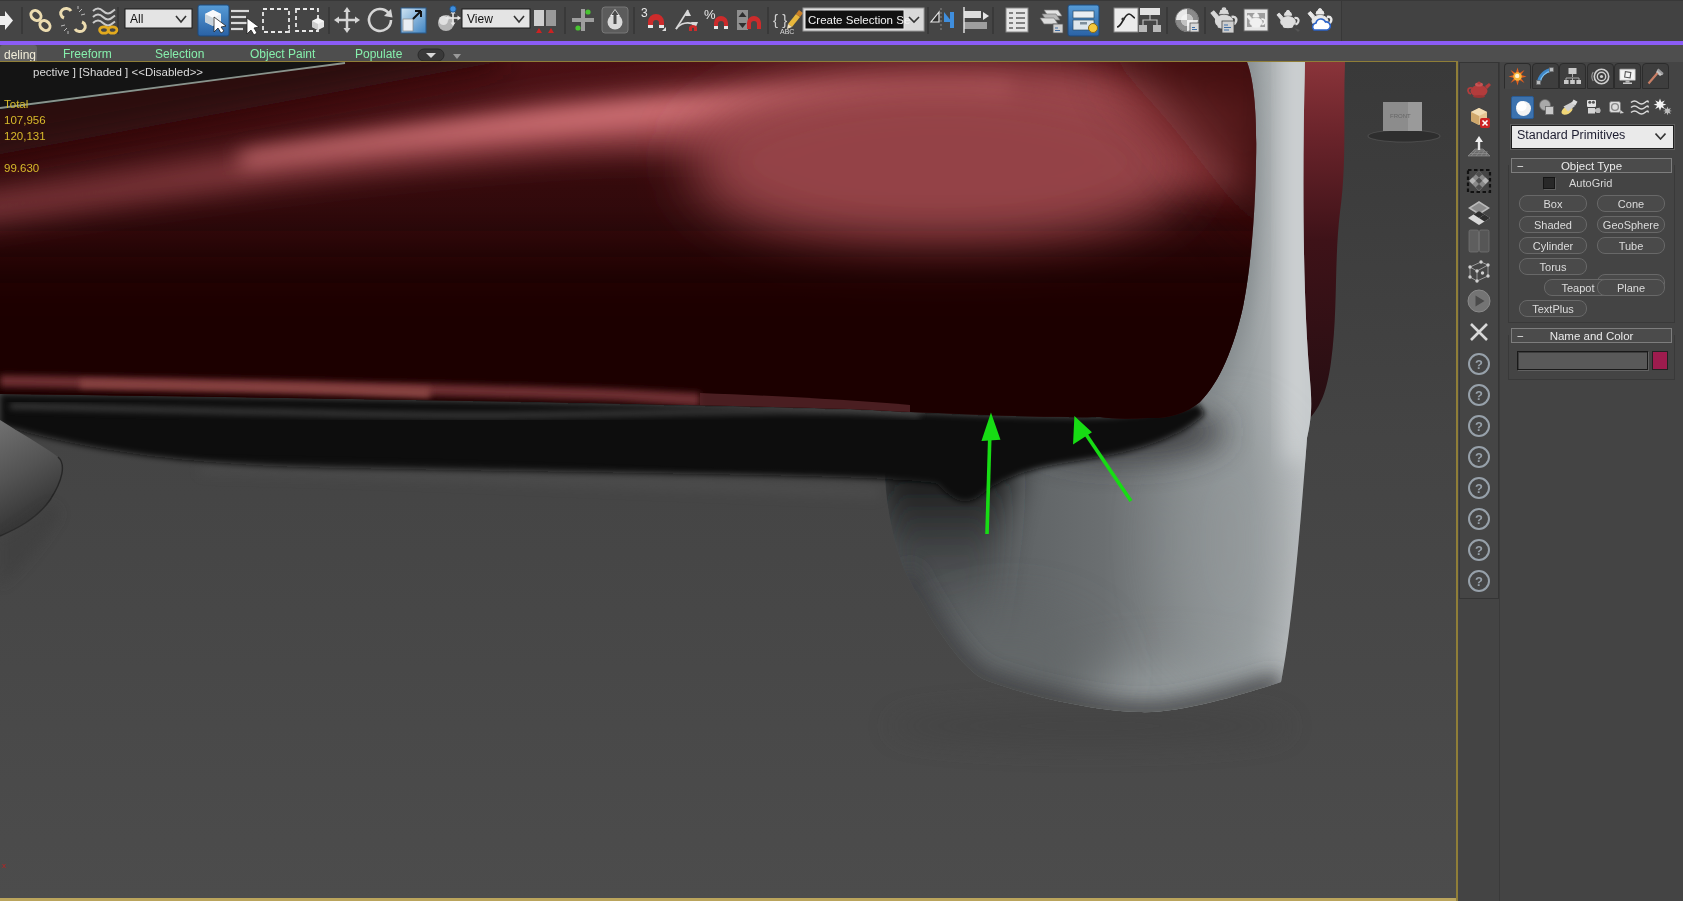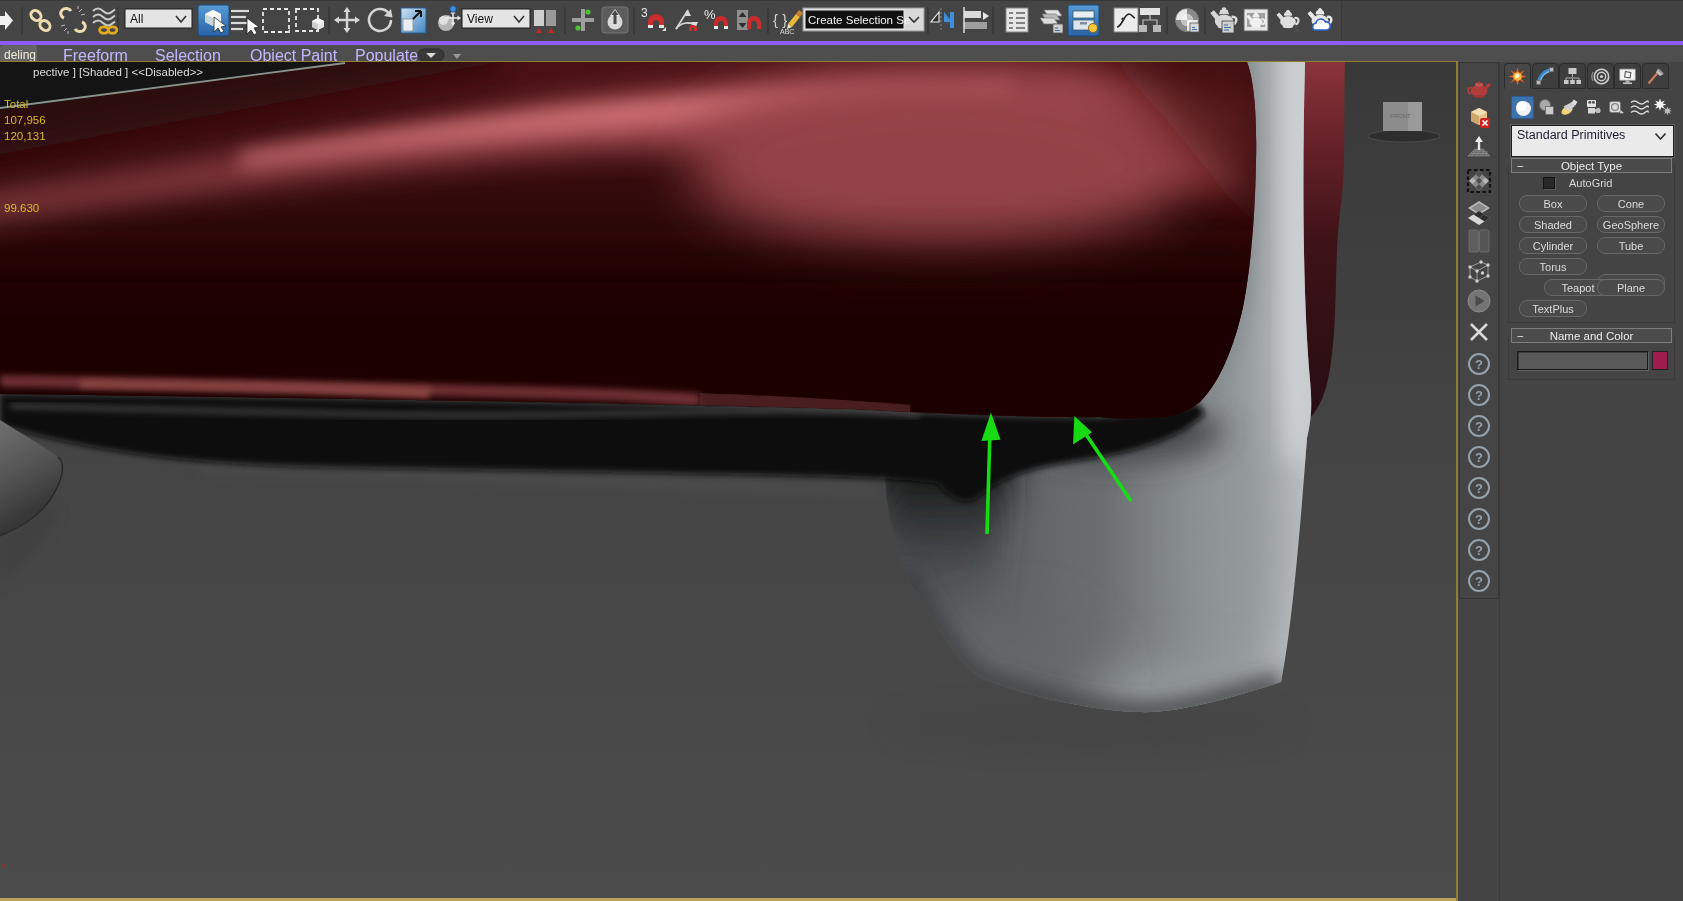--- a/index.html
+++ b/index.html
@@ -4,40 +4,40 @@
 <style>
   * { margin:0; padding:0; box-sizing:border-box; }
   html,body { width:1683px; height:901px; overflow:hidden; background:#444444;
     font-family:"Liberation Sans", sans-serif; }
   #root { position:absolute; top:0; left:0; width:1683px; height:901px; }
   
   #toolbar { position:absolute; top:0; left:0; width:1683px; height:41px; background:#454545; border-top:1px solid #383838; }
   #tbright { position:absolute; top:1px; left:1341px; width:342px; height:40px; background:#424242; border-left:1px solid #383838; }
   
   #ribbon { position:absolute; top:41px; left:0; width:1683px; height:21px; background:#4e4e4e; border-top:4px solid #8b5cf6; }
-  .rtab { position:absolute; top:2px; font-size:16px; color:#c4b5fd;text-decoration:underline; }
+  .rtab { position:absolute; top:2px; font-size:12px; color:#86efac; }
   #rtab-active { position:absolute; top:0px; left:0; width:37px; height:21px; background:#636363; color:#f1ecd8; font-size:12px; padding:3px 0 0 4px; border-radius:3px 3px 0 0; }
   
   #viewport { position:absolute; top:62px; left:0; width:1456px; height:836px; background:#434343; }
   #vp-top-border { position:absolute; top:61px; left:0; width:1458px; height:1px; background:#8f7e38; }
   #vp-right-border { position:absolute; top:61px; left:1456px; width:2px; height:840px; background:#8f7e38; }
   #vp-bottom-border { position:absolute; top:898px; left:0; width:1456px; height:3px; background:#baa45c; }
   #vplabel { position:absolute; top:66px; left:2px; font-size:11.5px; color:#dcdcdc;padding-left:31px; }
   .ystat { position:absolute; left:4px; font-size:11.5px; color:#d8ba2b; }
   
   #rightbg { position:absolute; top:62px; left:1458px; width:225px; height:839px; background:#444444; }
   #modstrip { position:absolute; top:62px; left:1459px; width:40px; height:537px; background:#454545; border:1px solid #353535; }
   #cmdpanel { position:absolute; top:62px; left:1499px; width:184px; height:839px; background:#444444; border-left:1px solid #3a3a3a; }
   .ctab { position:absolute; top:1px; width:27px; height:26px; background:#3e3e3e; border:1px solid #2c2c2c; border-radius:4px 4px 0 0; }
   .ctab.act { background:#474747; border-bottom:1px solid #474747; }
   .ctab svg { position:absolute; left:3px; top:3px; }
   .csub { position:absolute; top:34px; width:23px; height:23px; }
   .csub.sel { background:#3c72ae; border:1px solid #2a5a92; border-radius:2px; }
   .csub svg { position:absolute; left:1px; top:1px; }
-  #stddrop { position:absolute; left:11px; top:63px; width:163px; height:32px; background:#eaeaea; border:1px solid #1e1e1e; outline:1px solid #5c5c5c; font-size:12.5px; color:#1d1d30; padding:2px 0 0 5px; }
+  #stddrop { position:absolute; left:11px; top:63px; width:163px; height:24px; background:#eaeaea; border:1px solid #1e1e1e; outline:1px solid #5c5c5c; font-size:12.5px; color:#1d1d30; padding:2px 0 0 5px; }
   .rollhead { position:absolute; left:11px; width:161px; height:15px; background:#4b4b4b; border:1px solid #7d7d7d; text-align:center; font-size:11.5px; color:#eaeaea; padding-top:1px; }
   .rminus { position:absolute; left:5px; top:1px; color:#eaeaea; }
   .rollbody { position:absolute; left:8px; width:167px; border:1px solid #393939; border-top:none; }
   #autogridrow { position:absolute; left:43px; top:115px; height:14px; }
   #agbox { position:absolute; left:0; top:0; width:12px; height:12px; background:#282828; border:1px solid #151515; box-shadow:1px 1px 0 #5e5e5e; }
   #aglabel { position:absolute; left:26px; top:0px; font-size:11px; color:#d6d6d6; white-space:nowrap; }
   .obtn { position:absolute; width:68px; height:17px; background:#4a4a4a; border:1px solid #686868; border-radius:8px; font-size:11px; color:#dcdcdc; text-align:center; padding-top:1.5px; }
   #namefield { position:absolute; left:17px; top:289px; width:131px; height:19px; background:#595959; border:1px solid #191919; box-shadow:inset 1px 1px 0 #3c3c3c, 1px 1px 0 #616161; }
   #colorswatch { position:absolute; left:152px; top:289px; width:16px; height:19px; background:#9e1c4e; border:1px solid #222; }
 </style>
@@ -702,14 +702,14 @@
 
     <div class="rollbody" style="top:273px; height:45px;"></div>
     <div class="rollhead" style="top:266px;"><span class="rminus">−</span>Name and Color</div>
     <div id="namefield"></div>
     <div id="colorswatch"></div>
   </div>
   <div id="vplabel">pective ] [Shaded ]  &lt;&lt;Disabled&gt;&gt;</div>
   <div class="ystat" style="top:98px;">Total</div>
   <div class="ystat" style="top:114px;">107,956</div>
   <div class="ystat" style="top:130px;">120,131</div>
-  <div class="ystat" style="top:162px;margin-top:40px;">99.630</div>
+  <div class="ystat" style="top:162px;">99.630</div>
 </div>
 
 </body></html>

